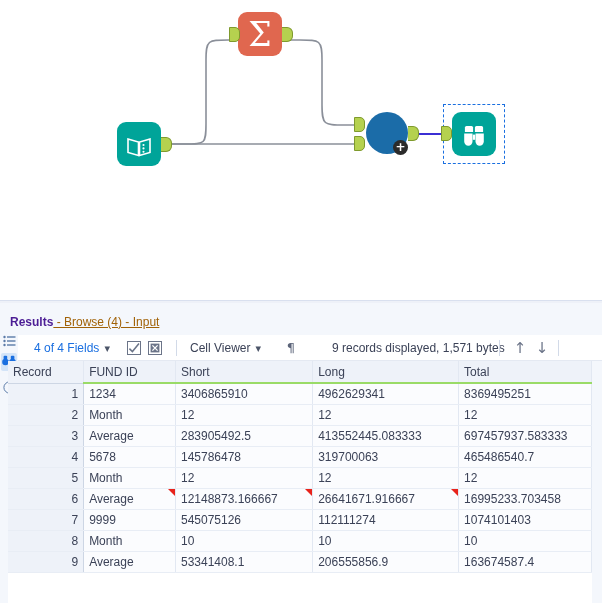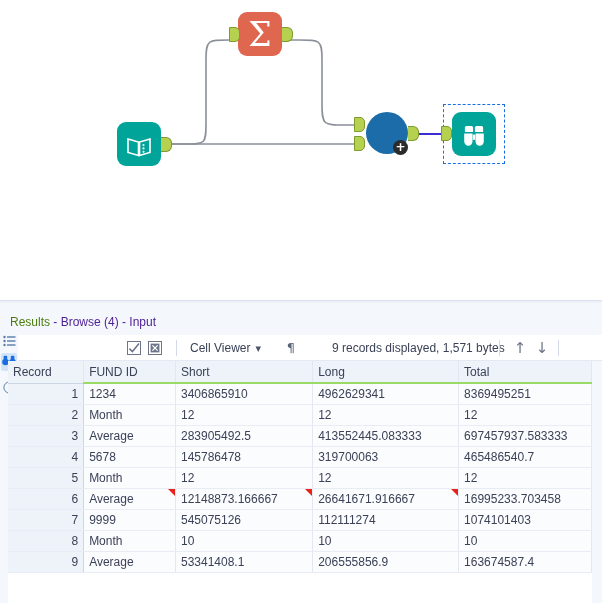--- a/index.html
+++ b/index.html
@@ -130,24 +130,24 @@
 
   
   #results-title {
     position: absolute;
     left: 10px; top: 12px;
     height: 16px;
     font-size: 12px;
     white-space: nowrap;
   }
   #results-title .strong {
-    font-weight: normal;
-    color: #4d7c0f;
-  }
-  #results-title .sub { color: #4c1d95; }
+    font-weight: bold;
+    color: #4c1d95;
+  }
+  #results-title .sub { color: #a16207; text-decoration: underline; }
 
   
   #toolbar {
     position: absolute;
     left: 18px; top: 32px;
     width: 584px;
     height: 26px;
     background: #ffffff;
     border-bottom: 1px solid #e4e9f2;
     box-sizing: border-box;
@@ -349,20 +349,23 @@
         <text x="6.5" y="9.6" text-anchor="middle" font-family="DejaVu Sans, sans-serif" font-size="8" fill="currentColor">?</text>
       </svg>
     </div>
   </div>
 
   <div id="results-title">
     <span class="strong">Results</span><span class="sub"> - Browse (4) - Input</span>
   </div>
 
   <div id="toolbar">
+    <div class="tb-item tb-link" style="left:16px;">
+      <span>4 of 4 Fields</span><span class="tb-caret">▾</span>
+    </div>
 
     <div class="tb-icon-btn" style="left:108px;">
       <svg width="16" height="16" viewBox="0 0 16 16">
         <rect x="1.5" y="1.5" width="13" height="13" fill="none" stroke="#6b7488" stroke-width="1"></rect>
         <path d="M3.4 8.6 L6.4 11.6 L13 3.6" fill="none" stroke="#6b7488" stroke-width="1.5"></path>
       </svg>
     </div>
     <div class="tb-icon-btn" style="left:129px;">
       <svg width="16" height="16" viewBox="0 0 16 16">
         <rect x="1.5" y="1.5" width="13" height="13" fill="none" stroke="#6b7488" stroke-width="1"></rect>

